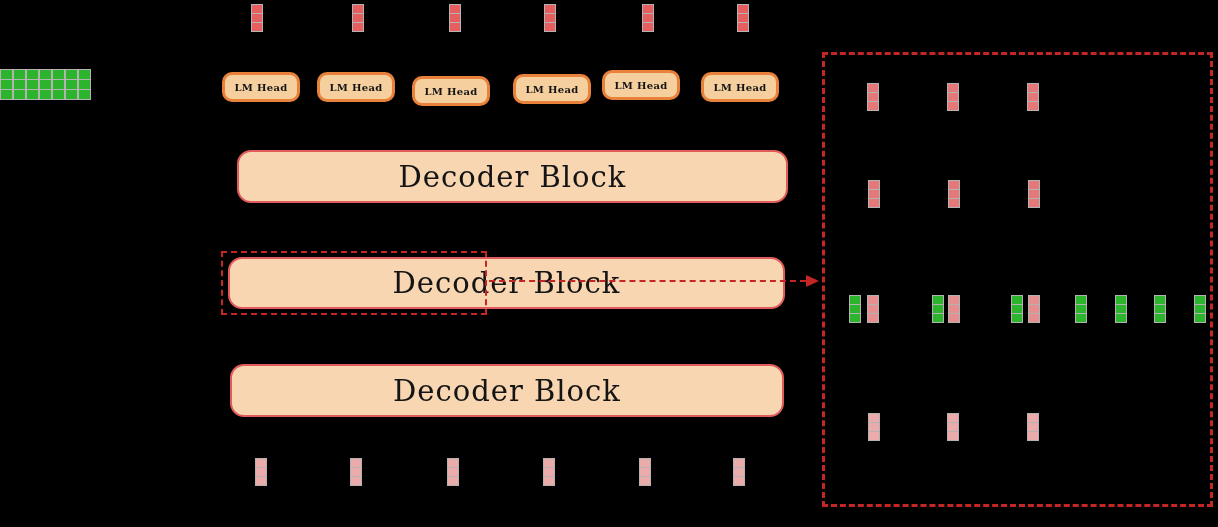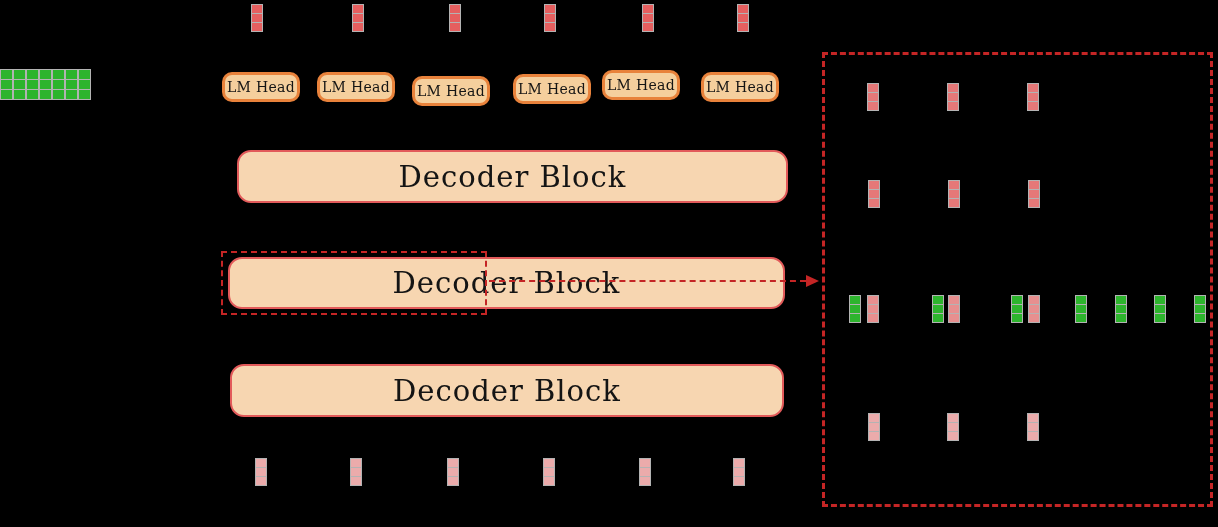--- a/index.html
+++ b/index.html
@@ -42,22 +42,22 @@
     height: 30px;
     box-sizing: border-box;
     background: var(--lm-fill);
     border: 3px solid var(--lm-border);
     border-radius: 10px;
     display: flex;
     align-items: center;
     justify-content: center;
   }
   .lm-head .lm-label {
-    font-size: 14px;
-    font-weight: normal;
+    font-size: 10px;
+    font-weight: bold;
     color: var(--text);
     letter-spacing: 0.3px;
     white-space: nowrap;
   }
 
   .decoder-block {
     position: absolute;
     box-sizing: border-box;
     background: var(--dec-fill);
     border: 2.5px solid var(--dec-border);

